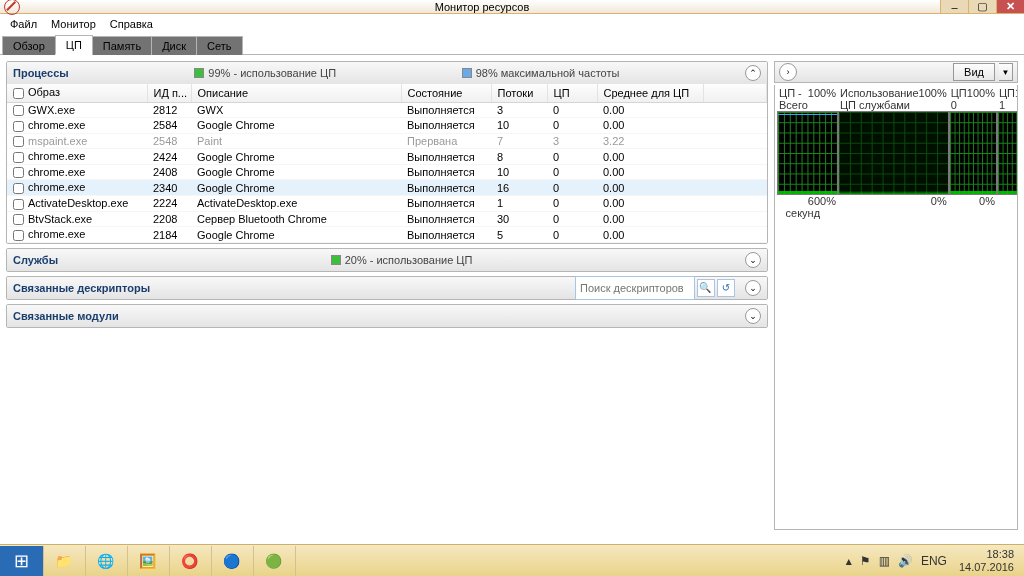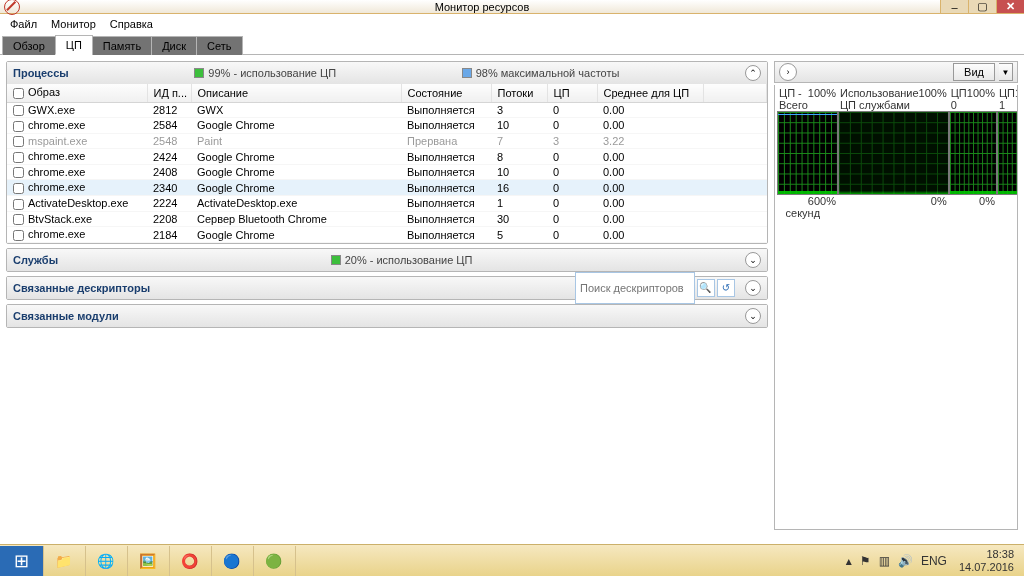--- a/index.html
+++ b/index.html
@@ -42,21 +42,21 @@
 .tbl { width: 100%; border-collapse: collapse; table-layout: fixed; }
 .tbl th { text-align: left; font-weight: normal; background: linear-gradient(#fdfdfd,#f0f0f0); border-right: 1px solid #e3e3e3; border-bottom: 1px solid #d5d5d5; padding: 2px 6px; height: 18px; white-space: nowrap; overflow: hidden; }
 .tbl td { padding: 1px 6px; border-bottom: 1px solid #f6f6f6; white-space: nowrap; overflow: hidden; }
 .tbl td.num, .tbl th.num { text-align: left; }
 .tbl tr.susp td { color: #9a9a9a; }
 .tbl tr.sel td { background: #e6f2fb; }
 .tbl input[type=checkbox] { vertical-align: middle; margin-right: 4px; width: 11px; height: 11px; }
 
 
 .searchbox { display: flex; align-items: center; gap: 2px; }
-.searchbox input { width: 120px; height: 32px; border: 1px solid #a8c6e4; padding: 0 4px; color: #777; }
+.searchbox input { width: 120px; height: 24px; border: 1px solid #a8c6e4; padding: 0 4px; color: #777; }
 .searchbox .go, .searchbox .clr { width: 18px; height: 18px; border: 1px solid #a8c6e4; background: #fff; display: flex; align-items: center; justify-content: center; font-size: 10px; color: #2a6bb5; }
 
 
 .rphead { height: 22px; border: 1px solid #b5b5b5; background: linear-gradient(#f8f8f8,#e4e4e4); display: flex; align-items: center; padding: 0 4px; gap: 4px; }
 .rphead .navbtn { width: 18px; height: 18px; border: 1px solid #999; border-radius: 50%; background: #fff; display: flex; align-items: center; justify-content: center; font-size: 9px; }
 .rphead .spacer { flex: 1; }
 .rphead .viewbtn { height: 18px; border: 1px solid #999; background: linear-gradient(#fdfdfd,#e8e8e8); padding: 0 10px; display: flex; align-items: center; }
 .rphead .viewdd { width: 14px; height: 18px; border: 1px solid #999; border-left: none; background: linear-gradient(#fdfdfd,#e8e8e8); display: flex; align-items: center; justify-content: center; font-size: 8px; }
 
 

